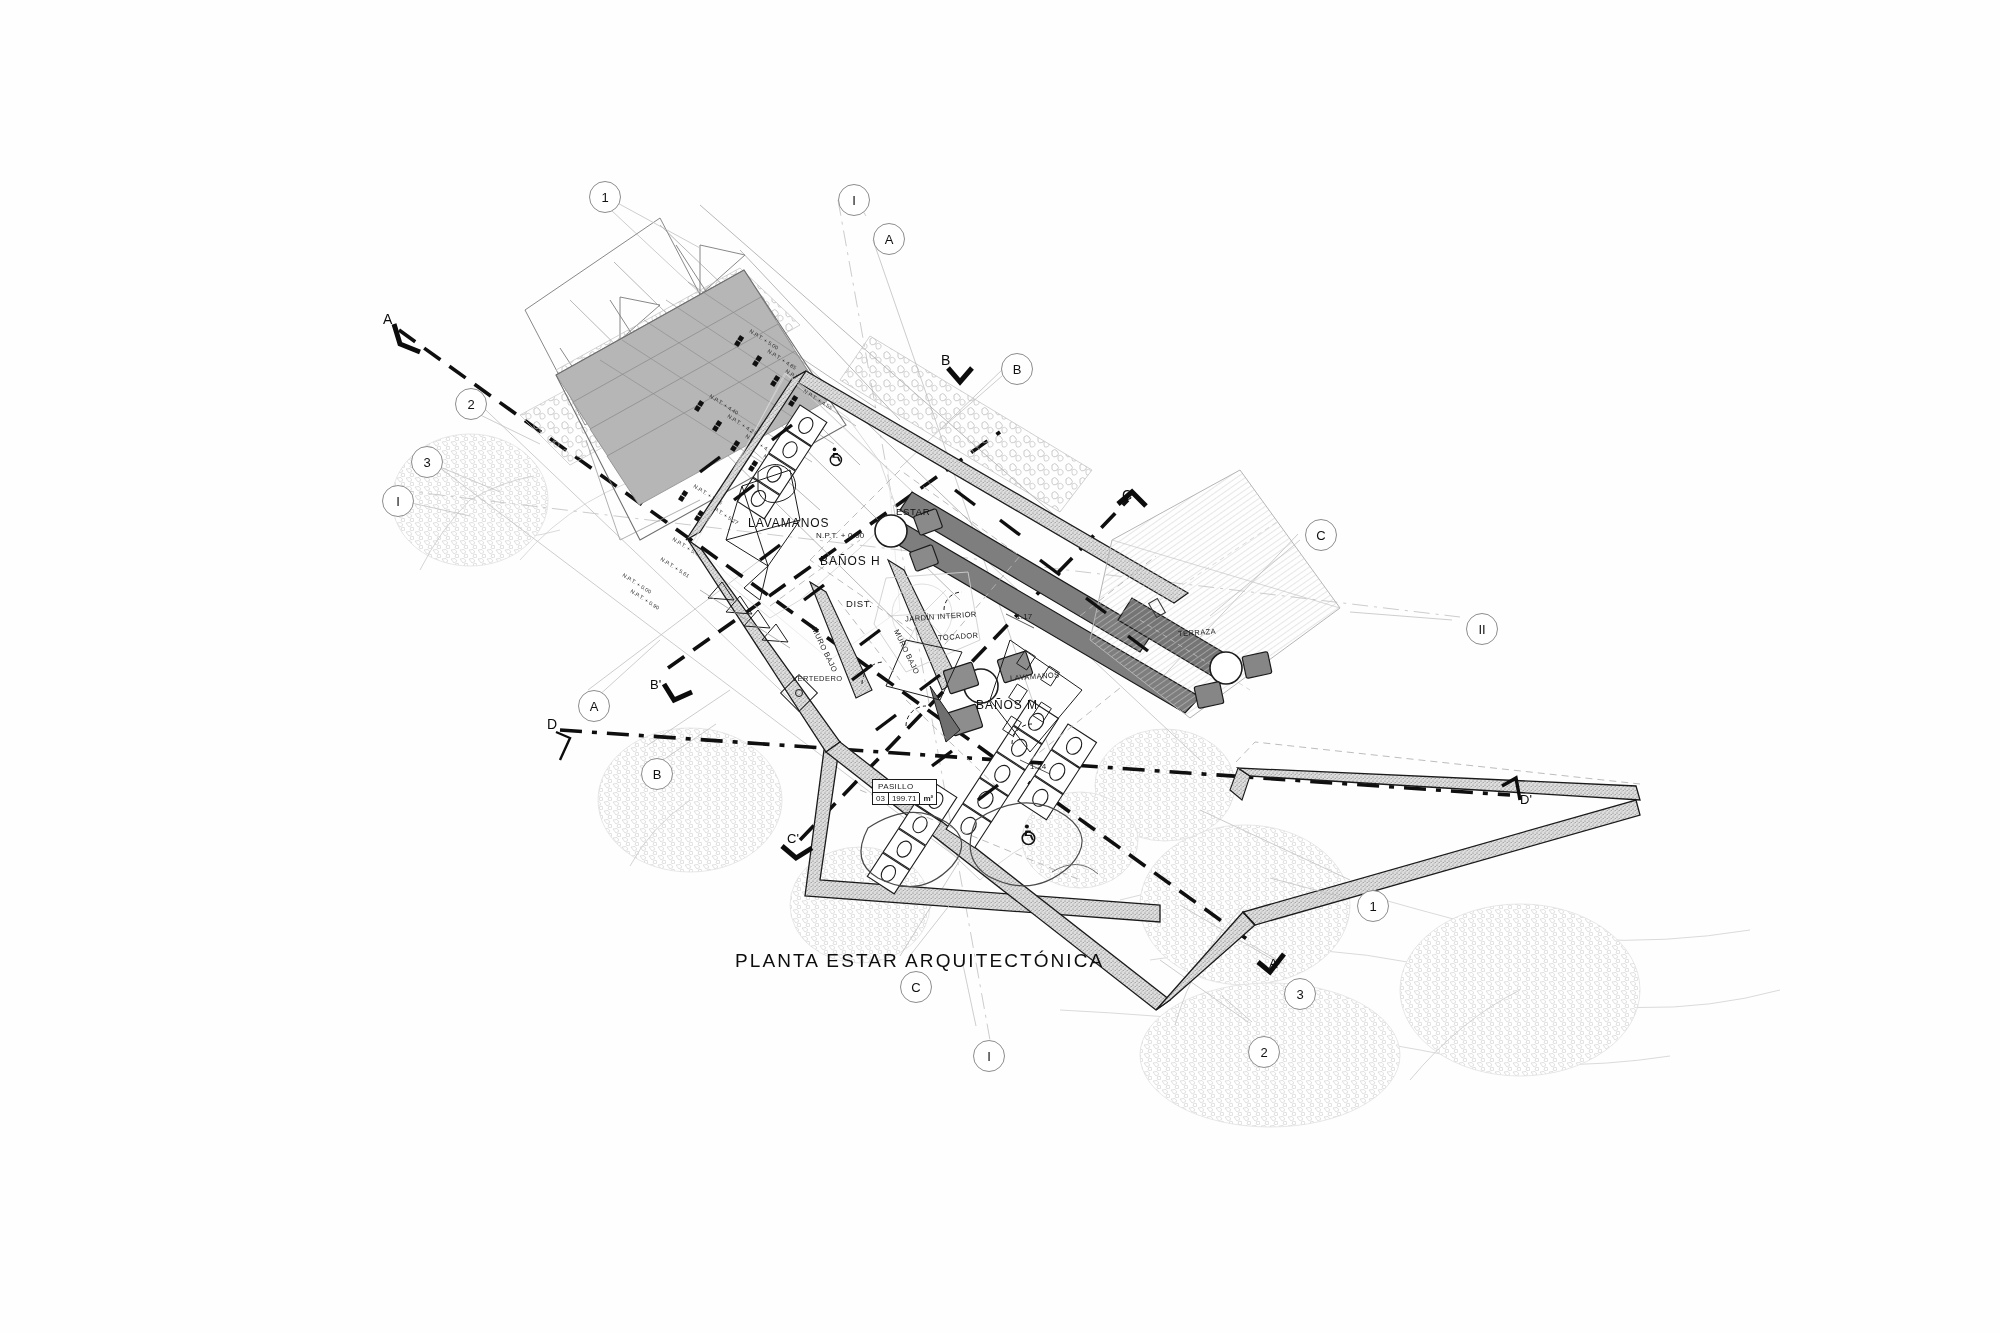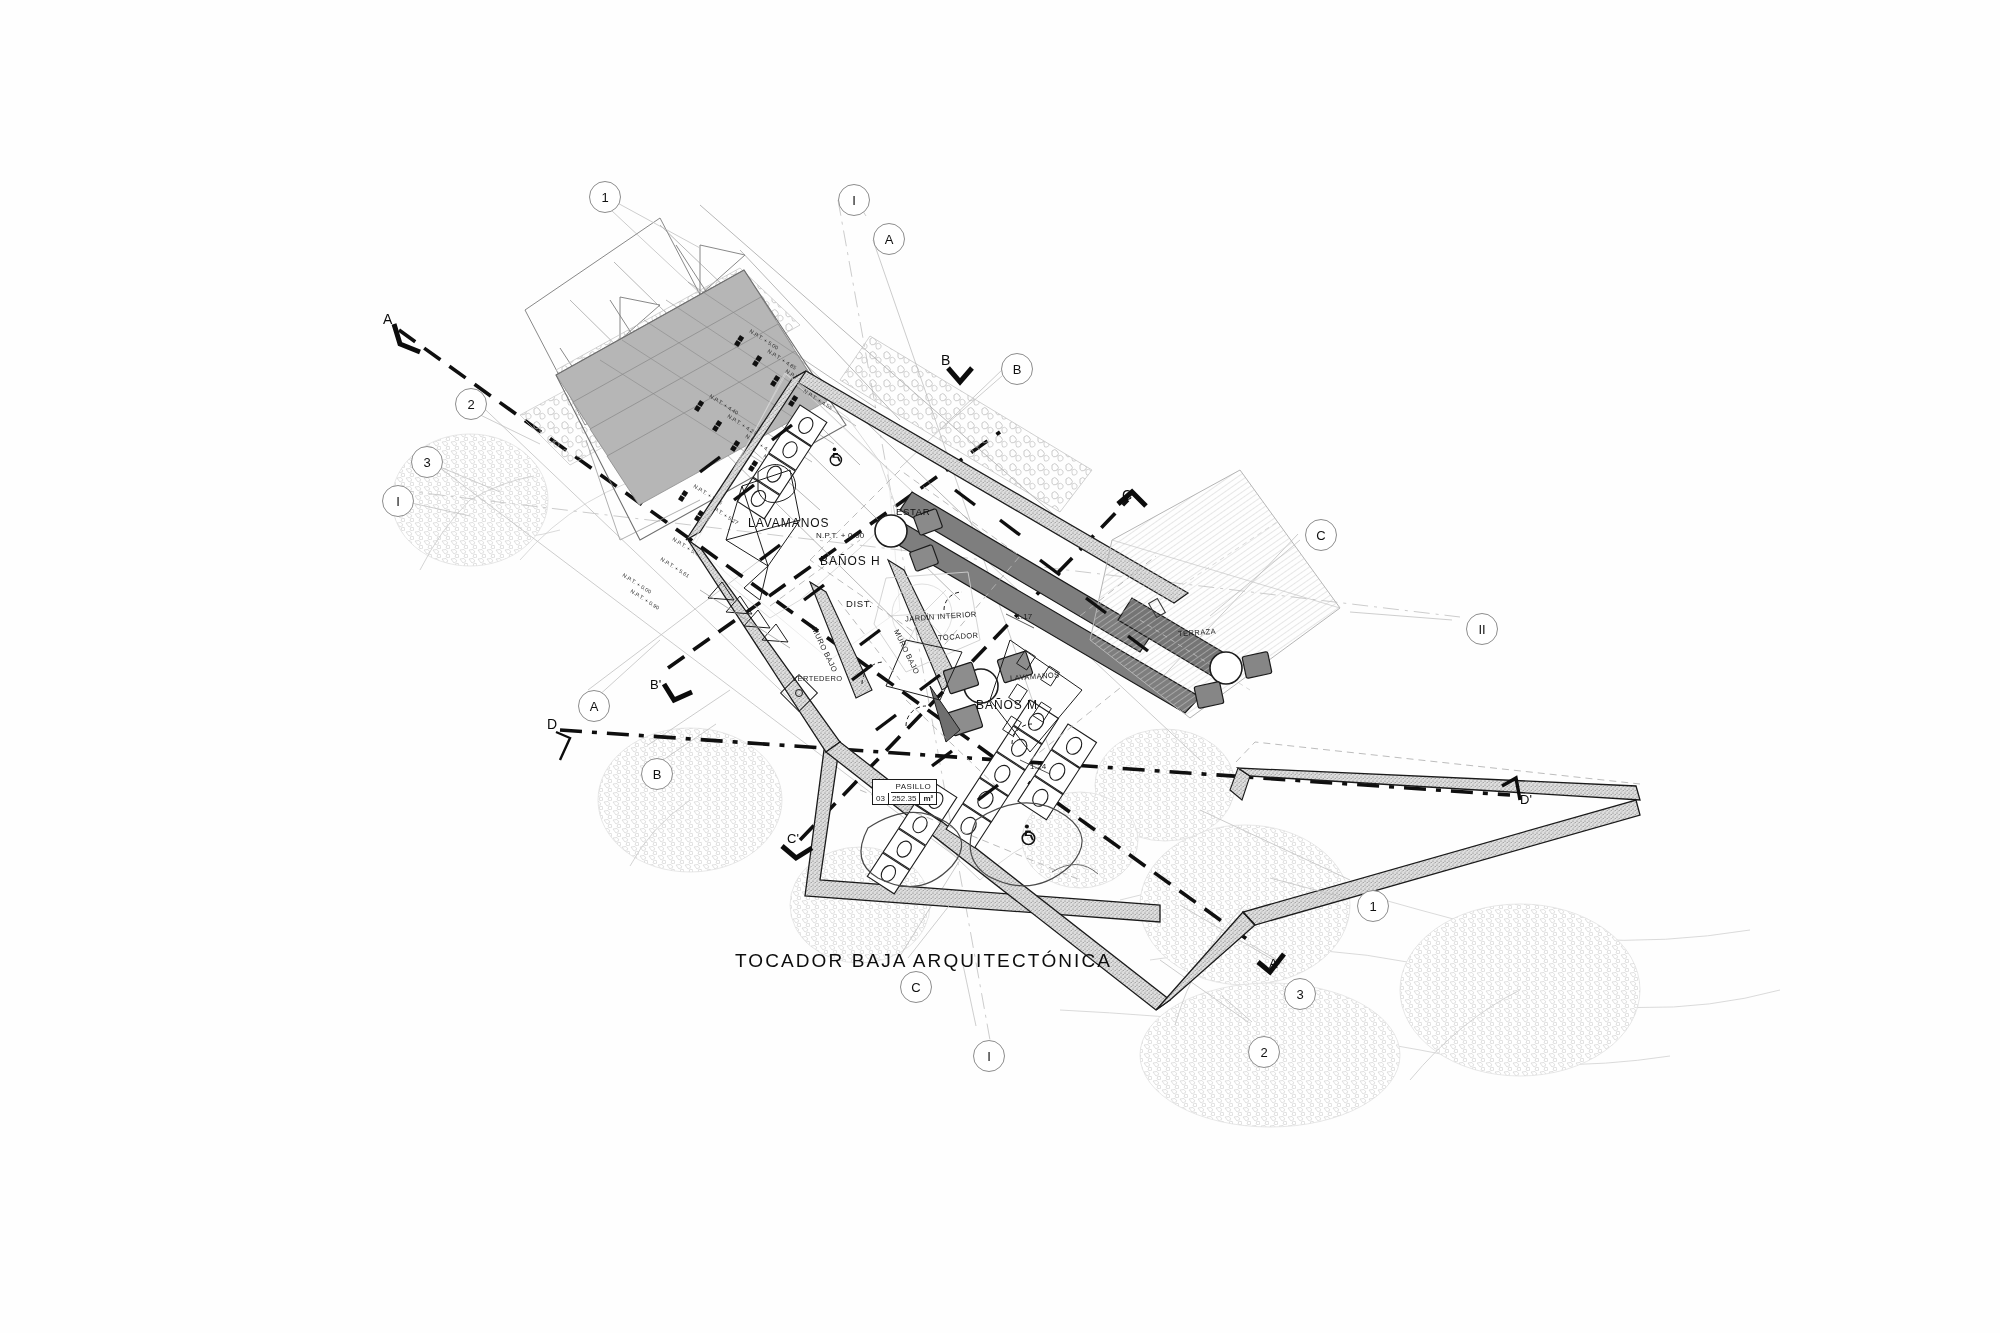--- a/index.html
+++ b/index.html
@@ -60,21 +60,21 @@
   }
   .tag-box {
     position: absolute;
     border: 1px solid #1b1b1b;
     background: #fff;
     font-size: 8px;
     line-height: 11px;
     padding: 0;
     display: flex;
     flex-direction: column;
-    align-items: flex-end;
+    align-items: flex-start;
   }
   .tag-box .tag-name {
     text-align: center;
     padding: 1px 5px 0 5px;
     border-bottom: 1px solid #1b1b1b;
     letter-spacing: .05em;
     font-size: 8px;
   }
   .tag-box .tag-row {
     display: flex;
@@ -561,21 +561,21 @@
       <path d="M1118 504 L1132 492 L1146 506"></path>
       <path d="M664 684 L674 700 L692 692"></path>
       <path d="M556 732 L570 738 L560 760" stroke-width="2.4"></path>
       <path d="M782 846 L796 858 L812 848"></path>
       <path d="M1258 962 L1270 972 L1284 954"></path>
       <path d="M1502 786 L1516 778 L1520 800" stroke-width="3.4"></path>
     </g>
 
   </svg>
 
-  <div class="txt title-main" style="left:735px; top:950px;">TOCADOR BAJA ARQUITECTÓNICA</div>
+  <div class="txt title-main" style="left:735px; top:950px;">PLANTA ESTAR ARQUITECTÓNICA</div>
 
   <div class="txt room-lbl" style="left:748px; top:516px;">LAVAMANOS</div>
   <div class="txt room-lbl" style="left:820px; top:516px;margin-top:38px;">BAÑOS H</div>
   <div class="txt dim-lbl" style="left:816px; top:531px;">N.P.T. + 0.90</div>
   <div class="txt room-lbl-sm" style="left:896px; top:506px;text-align:right;">ESTAR</div>
   <div class="txt room-lbl-sm" style="left:846px; top:598px;">DIST.</div>
   <div class="txt room-lbl-xs" style="left:905px; top:612px; transform:rotate(-4deg);">JARDÍN INTERIOR</div>
   <div class="txt room-lbl-xs" style="left:938px; top:632px; transform:rotate(-4deg);">TOCADOR</div>
   <div class="txt room-lbl-xs" style="left:1010px; top:672px; transform:rotate(-4deg);">LAVAMANOS</div>
   <div class="txt room-lbl" style="left:976px; top:698px;">BAÑOS M</div>
@@ -584,21 +584,21 @@
   <div class="txt room-lbl-xs" style="left:818px; top:626px; transform:rotate(64deg); transform-origin:left top;">MURO BAJO</div>
   <div class="txt room-lbl-xs" style="left:900px; top:628px; transform:rotate(64deg); transform-origin:left top;">MURO BAJO</div>
 
   <div class="txt dim-lbl" style="left:1016px; top:612px;">1.17</div>
   <div class="txt dim-lbl" style="left:1030px; top:762px;">1.24</div>
 
   <div class="tag-box" style="left:872px; top:779px;">
     <div class="tag-name">PASILLO</div>
     <div class="tag-row">
       <span>03</span>
-      <span>252.35</span>
+      <span>199.71</span>
       <span>m²</span>
     </div>
   </div>
 
   <div class="bubble" style="left:589px; top:181px;">
       <span>1</span>
     </div>
   <div class="bubble" style="left:838px; top:184px;">
       <span>I</span>
     </div>

